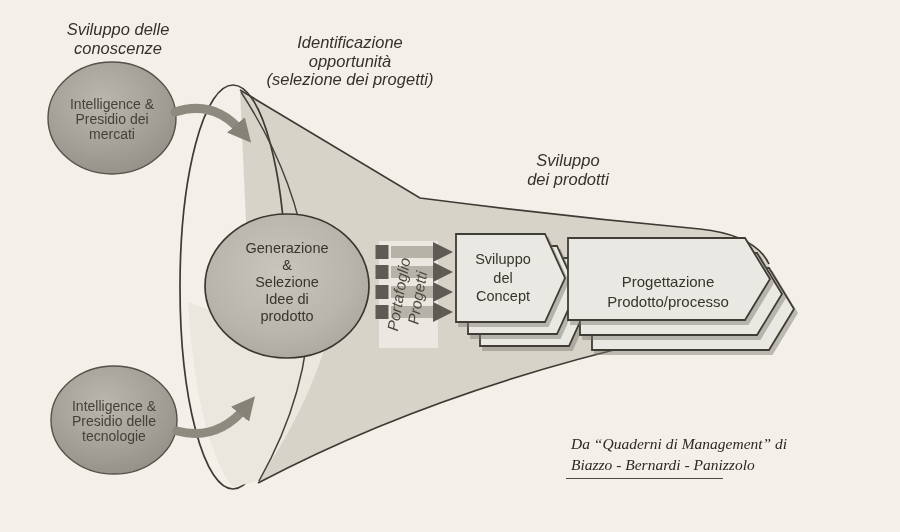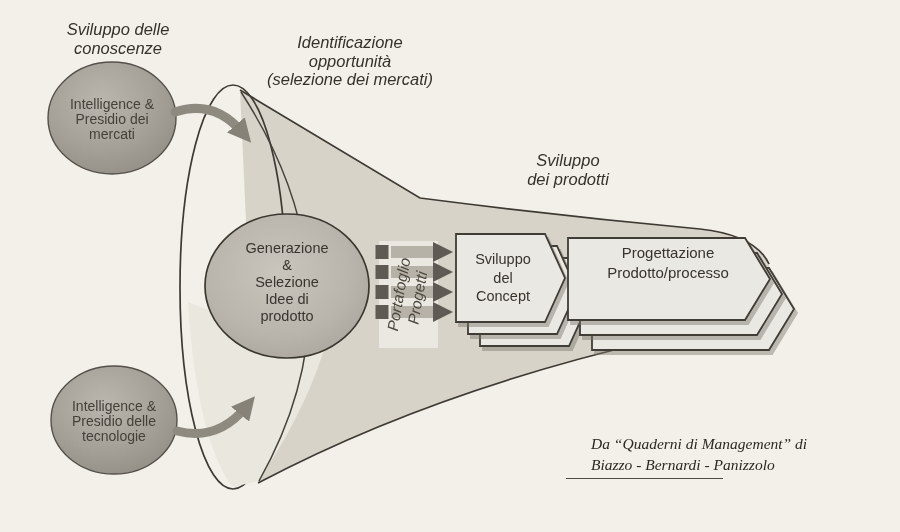--- a/index.html
+++ b/index.html
@@ -24,21 +24,21 @@
   .lbl-gen   { font-size:14.5px; line-height:17px; color:#39352e;text-align:center; }
   .lbl-box   { font-size:14.5px; line-height:18.5px; color:#37332d; }
   .lbl-box-wide { font-size:15px; line-height:19.5px; }
   .lbl-portfolio {
     font-style:italic; font-size:15.5px; line-height:19px; color:#4c473f;
     transform:translate(-50%,-50%) rotate(-80deg); white-space:pre;
   }
   .caption {
     position:absolute; font-family:"Liberation Serif","DejaVu Serif",serif;
     font-style:italic; font-size:15.5px; line-height:21px; color:#2b2722;
-    white-space:pre-line; text-align:left;margin-left:20px;
+    white-space:pre-line; text-align:left;
   }
   .caption-rule { position:absolute; border-top:1.4px solid #4e4943; height:0; }
 </style>
 </head>
 <body>
 
 <div class="stage">
 
   <svg width="900" height="532" viewBox="0 0 900 532">
     <defs>
@@ -109,21 +109,21 @@
 
     <path class="flow-arrow" marker-end="url(#ah)" d="M 175,112 C 202,103 224,111 242,132"></path>
     <path class="flow-arrow" marker-end="url(#ah)" d="M 177,431 C 204,438 227,430 246,407"></path>
   </svg>
 
   <div class="lbl lbl-italic" style="left:118px; top:38px;">Sviluppo delle
 conoscenze</div>
 
   <div class="lbl lbl-italic" style="left:350px; top:61px;">Identificazione
 opportunità
-(selezione dei mercati)</div>
+(selezione dei progetti)</div>
 
   <div class="lbl lbl-italic" style="left:568px; top:169px;">Sviluppo
 dei prodotti</div>
 
   <div class="lbl lbl-node" style="left:112px; top:119px;">Intelligence &amp;
 Presidio dei
 mercati</div>
 
   <div class="lbl lbl-node" style="left:114px; top:421px;">Intelligence &amp;
 Presidio delle
@@ -135,21 +135,21 @@
 Idee di
 prodotto</div>
 
   <div class="lbl lbl-portfolio" style="left:408px; top:296px;">Portafoglio
 Progetti</div>
 
   <div class="lbl lbl-box" style="left:503px; top:278px;">Sviluppo
 del
 Concept</div>
 
-  <div class="lbl lbl-box lbl-box-wide" style="left:668px; top:262px;">Progettazione
+  <div class="lbl lbl-box lbl-box-wide" style="left:668px; top:291px;">Progettazione
 Prodotto/processo</div>
 
   <div class="caption" style="left:571px; top:433px;">Da “Quaderni di Management” di
 Biazzo - Bernardi - Panizzolo</div>
 
   <div class="caption-rule" style="left:566px; top:478px; width:157px;"></div>
 
 
 </div>
 

